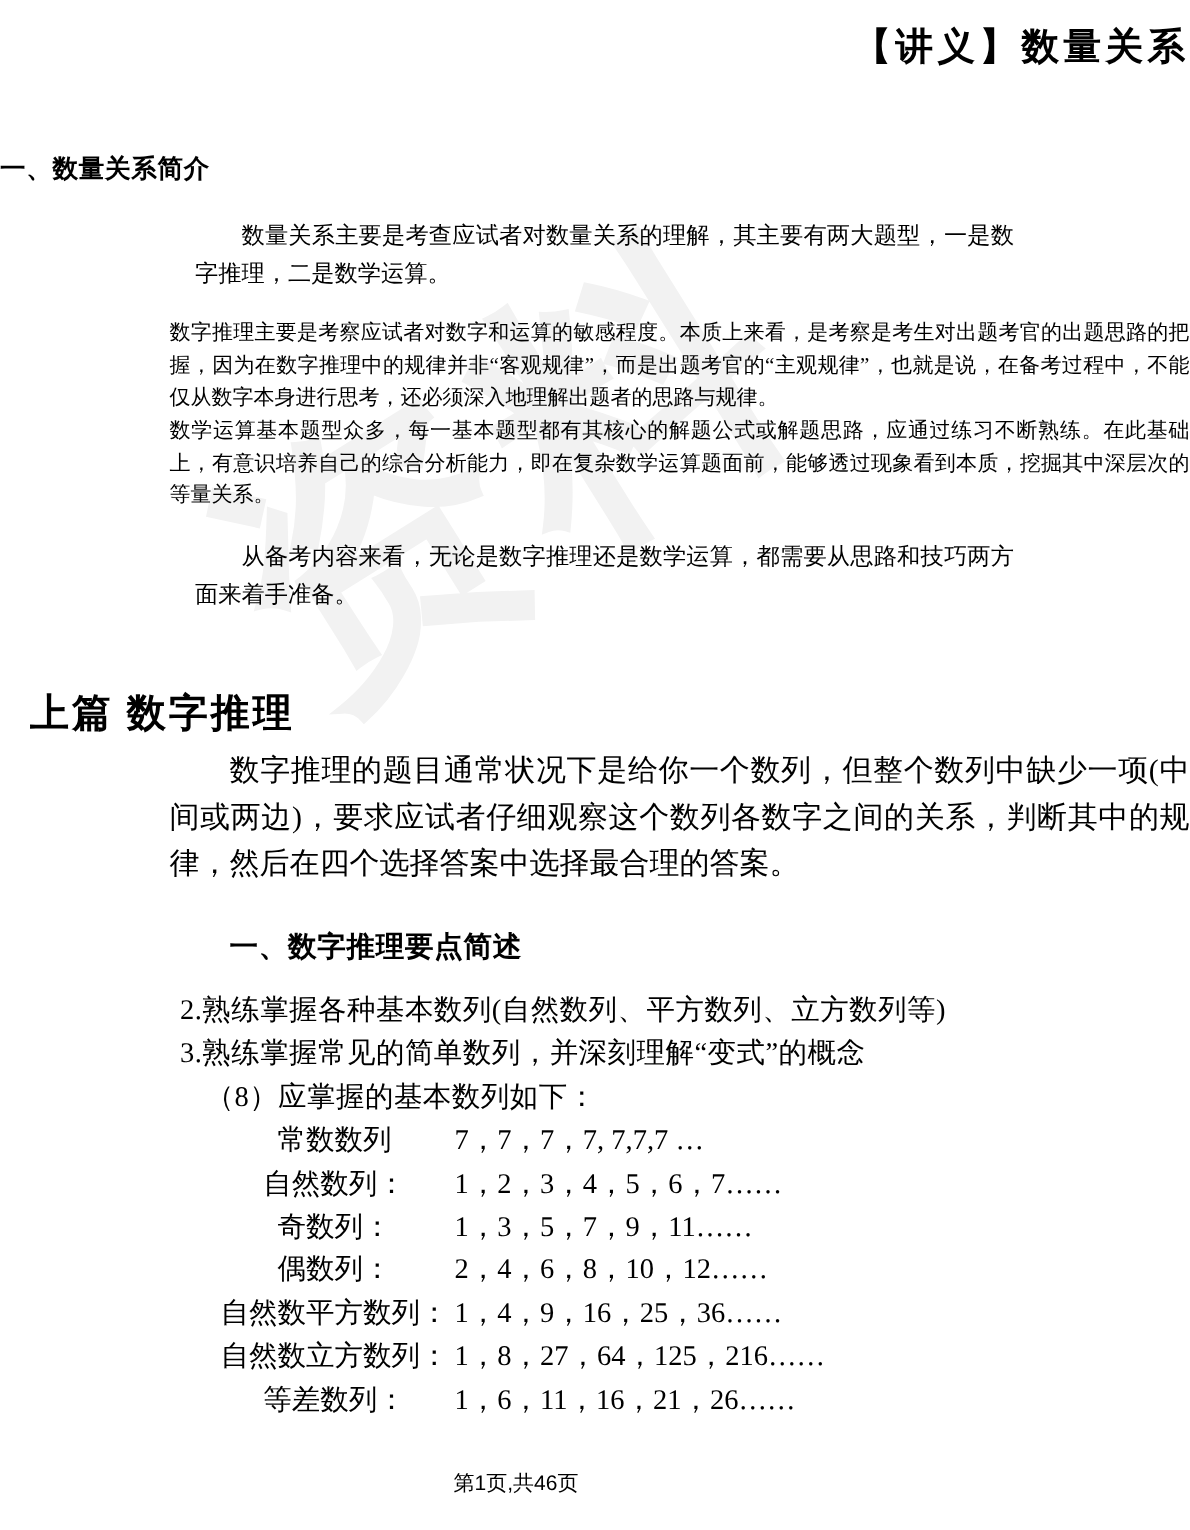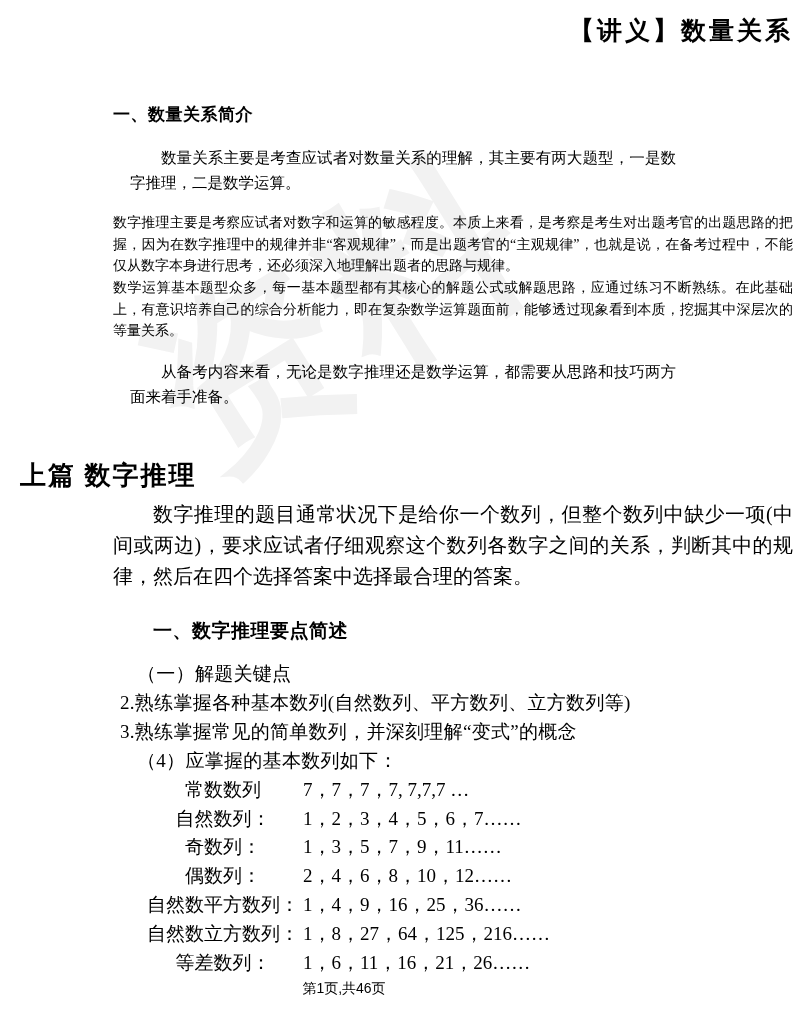--- a/index.html
+++ b/index.html
@@ -58,24 +58,24 @@
     font-weight: bold;
     letter-spacing: 3px;
     margin: 0;
     padding-top: 14px;
     font-family: "Liberation Serif", "DejaVu Serif", serif;
   }
 
   .h-sec {
     font-size: 17px;
     margin: 0;
-    padding-left: 113px;
     padding-top: 56px;
     line-height: 1.45;
     letter-spacing: 0.5px;
+    font-family: Liberation Mono, monospace;
   }
 
   .body-sm {
     font-size: 14px;
     line-height: 1.55;
     margin: 0;
     padding-left: 113px;
     text-align: justify;
     text-justify: inter-ideograph;
   }
@@ -186,26 +186,25 @@
     <p class="body-sm">数学运算基本题型众多，每一基本题型都有其核心的解题公式或解题思路，应通过练习不断熟练。在此基础上，有意识培养自己的综合分析能力，即在复杂数学运算题面前，能够透过现象看到本质，挖掘其中深层次的等量关系。</p>
 
     <p class="body-md indent2">从备考内容来看，无论是数字推理还是数学运算，都需要从思路和技巧两方面来着手准备。</p>
 
     <h2 class="h-big">上篇  数字推理</h2>
 
     <p class="body-lg indent2">数字推理的题目通常状况下是给你一个数列，但整个数列中缺少一项(中间或两边)，要求应试者仔细观察这个数列各数字之间的关系，判断其中的规律，然后在四个选择答案中选择最合理的答案。</p>
 
     <h3 class="h-sub">一、数字推理要点简述</h3>
 
-    <div class="line-lg ind">（一）解题关键点</div>
 
     <div class="line-lg">2.熟练掌握各种基本数列(自然数列、平方数列、立方数列等)</div>
     <div class="line-lg">3.熟练掌握常见的简单数列，并深刻理解“变式”的概念</div>
 
-    <div class="line-lg ind">（4）应掌握的基本数列如下：</div>
+    <div class="line-lg ind">（8）应掌握的基本数列如下：</div>
 
     <table class="seq-table">
       <tbody>
         <tr>
           <td class="seq-label">常数数列</td>
           <td class="seq-value">7，7，7，7, 7,7,7 …</td>
         </tr>
         <tr>
           <td class="seq-label">自然数列：</td>
           <td class="seq-value">1，2，3，4，5，6，7……</td>

